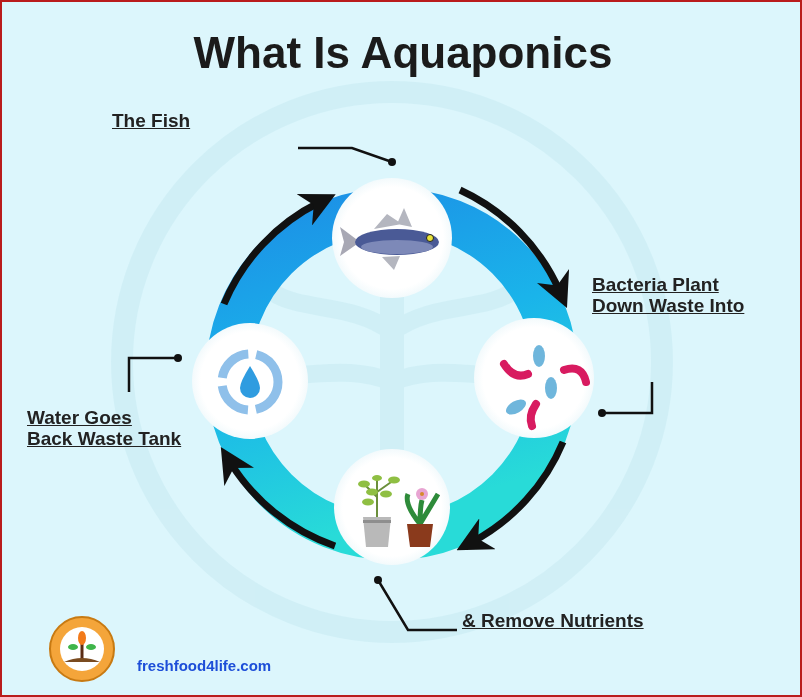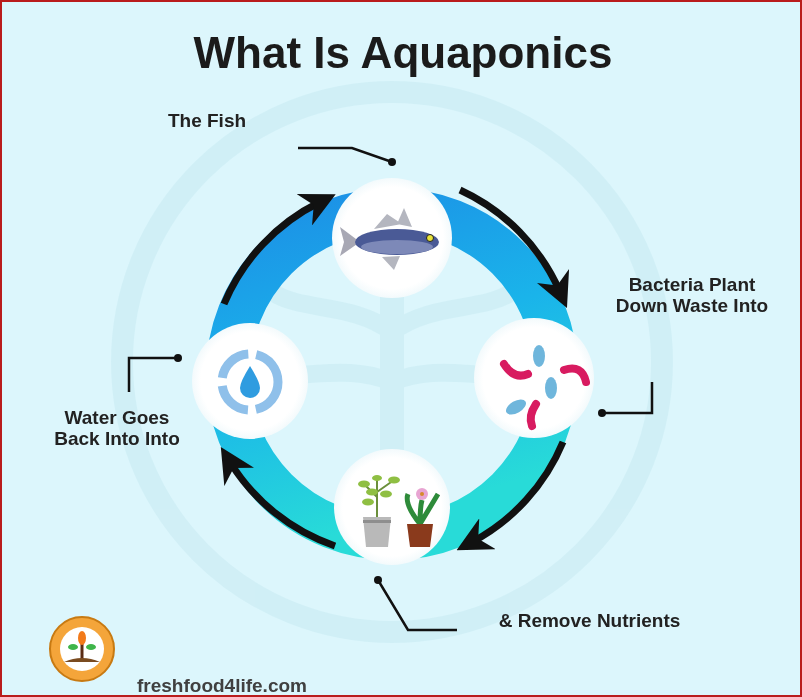--- a/index.html
+++ b/index.html
@@ -1,21 +1,21 @@
 <!DOCTYPE html>
 <html><head>
 <meta charset="utf-8">
 <style>
   html, body { margin:0; padding:0; }
   body { width:802px; height:697px; overflow:hidden; font-family:"Liberation Sans", sans-serif; }
   .frame { position:relative; width:798px; height:693px; border:2px solid #b91c1c; background:#dcf6fc; overflow:hidden; }
   .title { position:absolute; left:0; top:26px; width:802px; text-align:center; font-size:44px; font-weight:bold; color:#1b1b1b; letter-spacing:0; }
-  .lbl { position:absolute; font-weight:bold; color:#222; font-size:19px; line-height:21px; text-align:center; }
+  .lbl { position:absolute; font-weight:bold; color:#222; font-size:19px; line-height:21px; text-align:left;text-decoration:underline; }
   .stage { position:absolute; left:0; top:0; }
-  .footer-url { position:absolute; left:135px; top:673px; font-size:19px; font-weight:bold; color:#404040; }
+  .footer-url { position:absolute; left:135px; top:655px; font-size:15px; font-weight:bold; color:#1d4ed8; }
 </style>
 </head>
 <body>
 
 <div class="frame">
 
   <div class="title">What Is Aquaponics</div>
 
   <svg class="stage" width="802" height="697" viewBox="0 0 802 697">
     <defs>
@@ -130,17 +130,17 @@
     <div>Bacteria Plant</div>
     <div>Down Waste Into</div>
   </div>
 
   <div class="lbl" style="left:460px; top:608px; width:255px;">
     <div>&amp; Remove Nutrients</div>
   </div>
 
   <div class="lbl" style="left:25px; top:405px; width:180px;">
     <div>Water Goes</div>
-    <div>Back Into Into</div>
+    <div>Back Waste Tank</div>
   </div>
 
   <a class="footer-url">freshfood4life.com</a>
 </div>
 
 </body></html>

